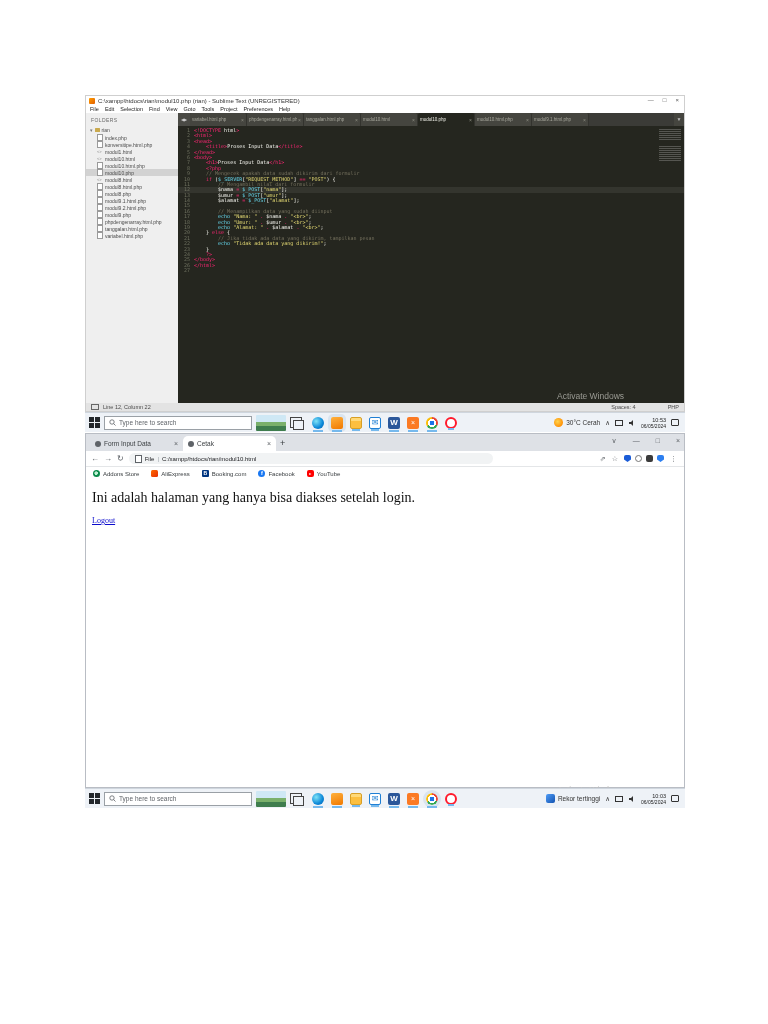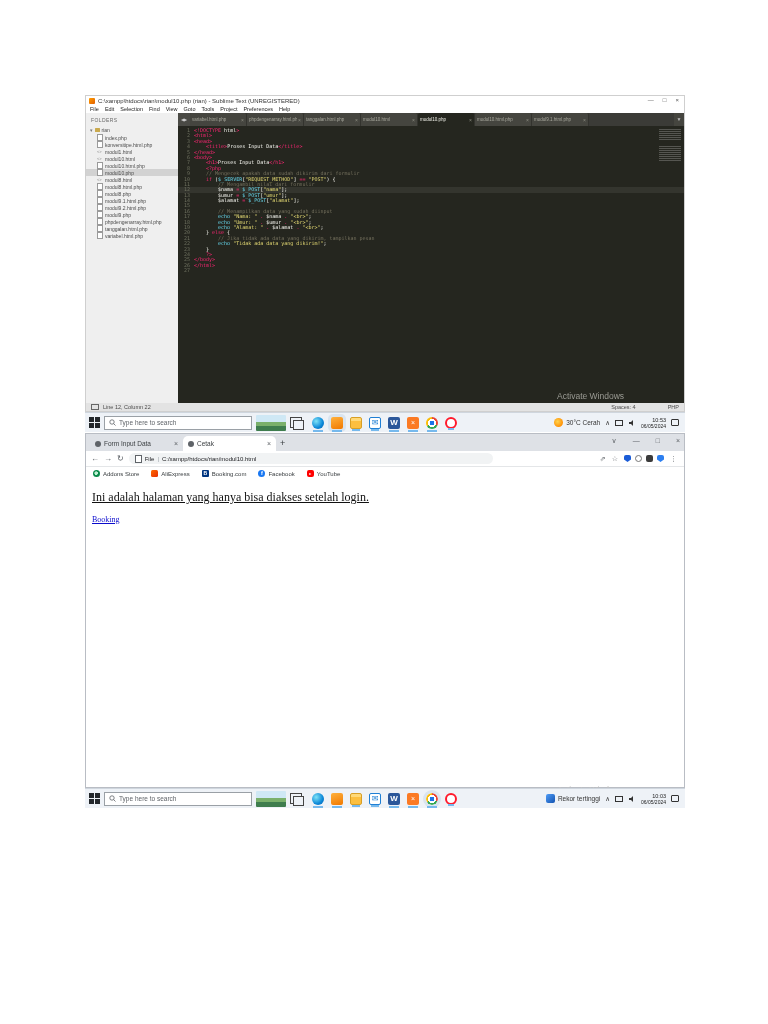--- a/index.html
+++ b/index.html
@@ -128,21 +128,21 @@
   .fav-addons-store{border-radius:50%;background:radial-gradient(circle at 45% 45%,#bff0d2 0 1.5px,#0a8a4a 2px);}
   .fav-aliexpress{border-radius:1.5px;background:linear-gradient(135deg,#ff6a00,#e62e04);}
   .fav-booking{background:#003580;color:#fff;font-size:5px;font-weight:bold;line-height:7px;border-radius:1px;}
   .fav-booking::before{content:"B";}
   .fav-facebook{border-radius:50%;background:#1877f2;color:#fff;font-size:5.5px;font-weight:bold;line-height:7px;}
   .fav-facebook::before{content:"f";}
   .fav-youtube{border-radius:2px;background:#f00;color:#fff;font-size:4px;line-height:7px;}
   .fav-youtube::before{content:"\25b8";}
   .cr-content{position:absolute;left:0;top:46px;right:0;bottom:0;background:#fff;font-family:"Liberation Serif",serif;}
   .pg-h1{font-size:13px;font-weight:bold;color:#111;margin:13px 0 0 6px;}
-  .pg-p{font-size:12px;color:#111;margin:10px 0 0 6px;text-decoration:underline;}
+  .pg-p{font-size:14px;color:#111;margin:10px 0 0 6px;}
   .pg-link{font-size:8px;color:#0b0bcd;text-decoration:underline;margin:10px 0 0 6px;display:inline-block;}
   .cr-watermark{position:absolute;left:471px;top:305px;color:#c3c3c3;font-family:"Liberation Sans",sans-serif;}
   .cr-watermark .w1{font-size:8.5px;}
   .cr-watermark .w2{font-size:6px;color:#cccccc;margin-top:1px;}
 </style>
 </head>
 <body>
 
 <div class="canvas">
 
@@ -427,21 +427,21 @@
             <span class="bm-label">Facebook</span>
           </span>
           <span class="bm">
             <span class="fav fav-youtube"></span>
             <span class="bm-label">YouTube</span>
           </span>
         </span>
     </div>
     <div class="cr-content">
       <div class="pg-p">Ini adalah halaman yang hanya bisa diakses setelah login.</div>
-      <a class="pg-link">Booking</a>
+      <a class="pg-link">Logout</a>
       <div class="cr-watermark">
         <div class="w1">Activate Windows</div>
         <div class="w2">Go to Settings to activate Windows.</div>
       </div>
     </div>
   </div>
 
   <div class="abs taskbar" style="top:788px;">
     <span class="tb-start">
         <i></i>

